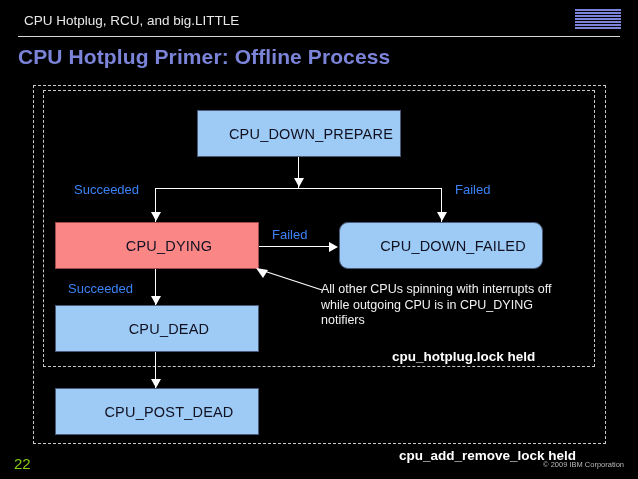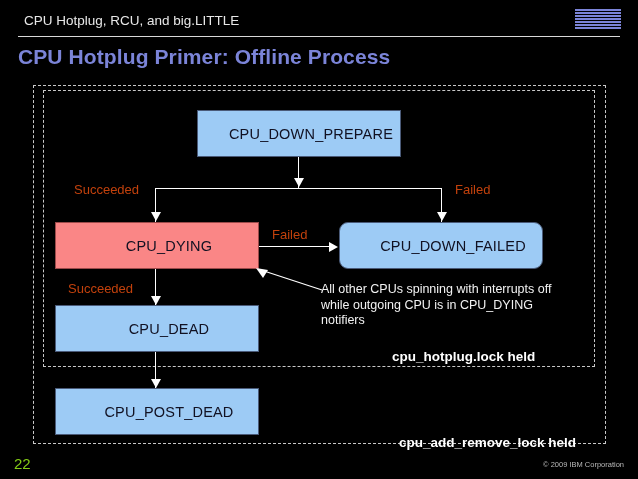--- a/index.html
+++ b/index.html
@@ -127,21 +127,21 @@
     height: 0;
     border-top: 5px solid transparent;
     border-bottom: 5px solid transparent;
     border-left: 9px solid #ffffff;
   }
 
   
   .edge-label {
     position: absolute;
     font-size: 13px;
-    color: #c2410c;
+    color: #3b82f6;
     white-space: nowrap;
   }
   #label-succeeded-top  { left: 74px;  top: 182px; }
   #label-failed-top     { left: 455px; top: 182px; }
   #label-failed-mid     { left: 272px; top: 227px; }
   #label-succeeded-mid  { left: 68px;  top: 281px; }
 
   
   #annotation {
     position: absolute;
@@ -163,21 +163,21 @@
 
   
   .lock-caption {
     position: absolute;
     font-size: 13.5px;
     font-weight: bold;
     color: #ffffff;
     white-space: nowrap;
   }
   #lock-hotplug { left: 392px; top: 349px; }
-  #lock-addrem  { left: 399px; top: 435px; text-align: center; }
+  #lock-addrem  { left: 399px; top: 448px; text-align: center; }
 
   
   #slide-number {
     position: absolute;
     left: 14px;
     top: 455px;
     font-size: 15px;
     color: #84cc16;
   }
   #copyright {

